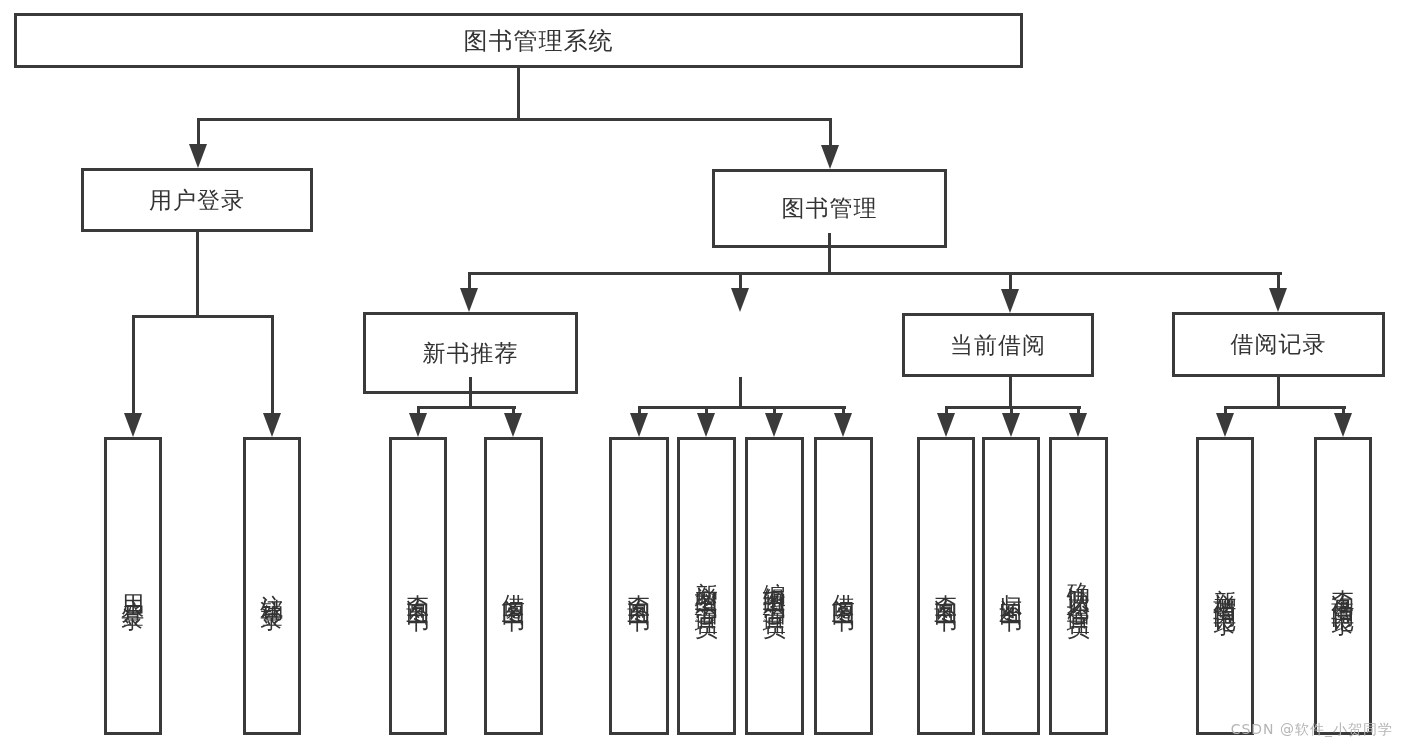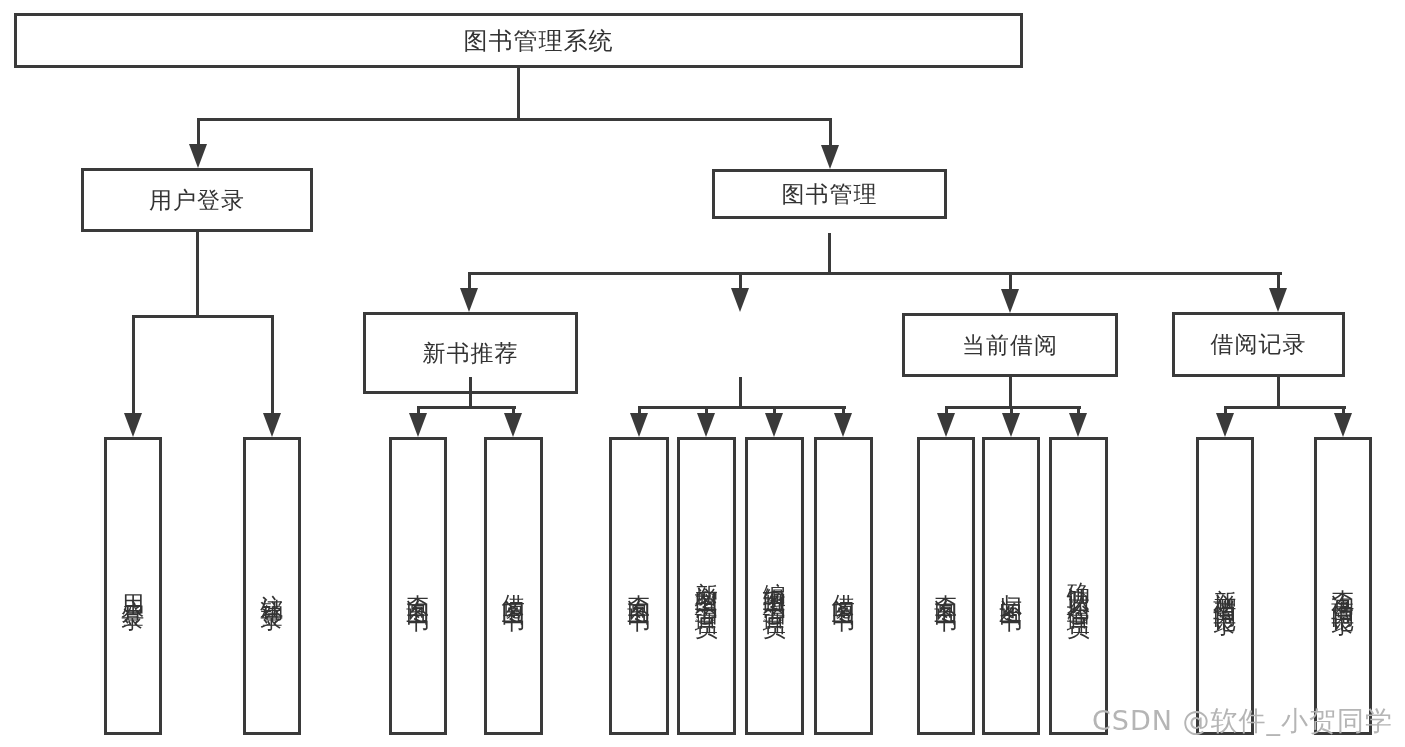--- a/index.html
+++ b/index.html
@@ -46,43 +46,43 @@
   .hline{position:absolute;height:3px;background:var(--line);}
   .arrow{
     position:absolute;width:0;height:0;
     border-left:9px solid transparent;
     border-right:9px solid transparent;
     border-top:24px solid var(--line);
   }
   .watermark{
     position:absolute;
     right:12px;bottom:8px;
-    font-size:27px;
+    font-size:14px;
     color:var(--wm);
     letter-spacing:1px;
     white-space:nowrap;
   }
 </style>
 </head>
 <body>
 
 <div id="canvas">
 
   <div class="box title" style="left:14px;top:13px;width:1009px;height:55px;">图书管理系统</div>
 
   <div class="box" style="left:81px;top:168px;width:232px;height:64px;">用户登录</div>
 
-  <div class="box" style="left:712px;top:169px;width:235px;height:50px;">图书管理</div>
+  <div class="box" style="left:712px;top:169px;width:235px;height:79px;">图书管理</div>
 
   <div class="box" style="left:363px;top:312px;width:215px;height:82px;">新书推荐</div>
 
 
-  <div class="box" style="left:902px;top:313px;width:216px;height:64px;">当前借阅</div>
+  <div class="box" style="left:902px;top:313px;width:192px;height:64px;">当前借阅</div>
 
-  <div class="box" style="left:1172px;top:312px;width:173px;height:65px;">借阅记录</div>
+  <div class="box" style="left:1172px;top:312px;width:213px;height:65px;">借阅记录</div>
 
   <div class="box leaf" style="left:104px;top:437px;width:58px;height:298px;">
     <span>用户登录</span>
     </div>
 
   <div class="box leaf" style="left:243px;top:437px;width:58px;height:298px;">
     <span>注销登录</span>
     </div>
 
   <div class="box leaf" style="left:389px;top:437px;width:58px;height:298px;">

